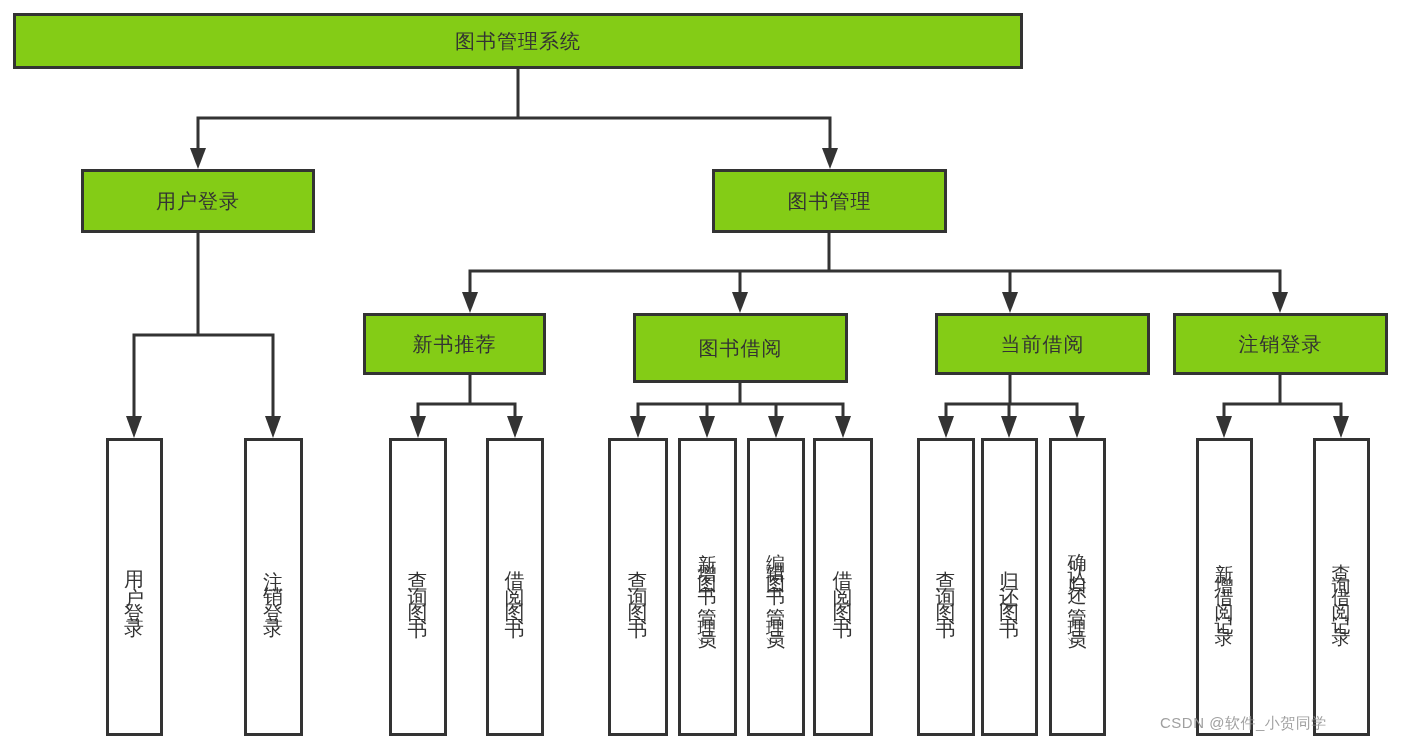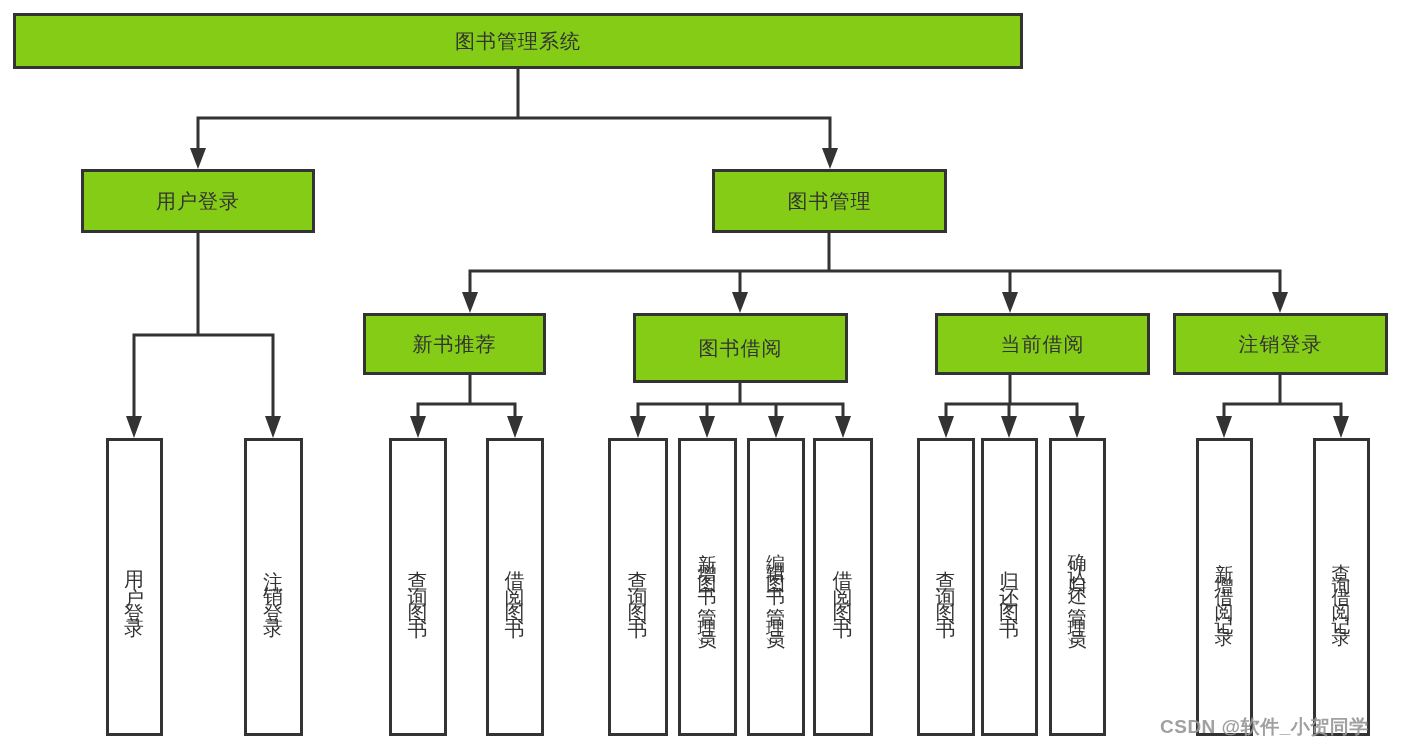--- a/index.html
+++ b/index.html
@@ -48,26 +48,25 @@
     color: #333333;
     line-height: 1;
   }
   .v4 { font-size: 20px; letter-spacing: 16px; }
   .v6 { font-size: 19px; letter-spacing: 13px; }
   .v9 { font-size: 19px; letter-spacing: 11px; }
   .watermark {
     position: absolute;
     left: 1160px;
     top: 714px;
-    font-size: 19px;
+    font-size: 15px;
     color: rgba(150,150,150,0.9);
     letter-spacing: 0.5px;
     white-space: nowrap;
     z-index: 3;
-    font-weight: bold;
   }
 </style>
 </head>
 <body>
 
 <div class="stage">
 
   <svg class="wires" width="1405" height="747" viewBox="0 0 1405 747" xmlns="http://www.w3.org/2000/svg">
     <g stroke="#333333" stroke-width="3" fill="none" stroke-linecap="square">
       <path d="M518 69 V118 M198 118 H830 M198 118 V152 M830 118 V152"></path>

